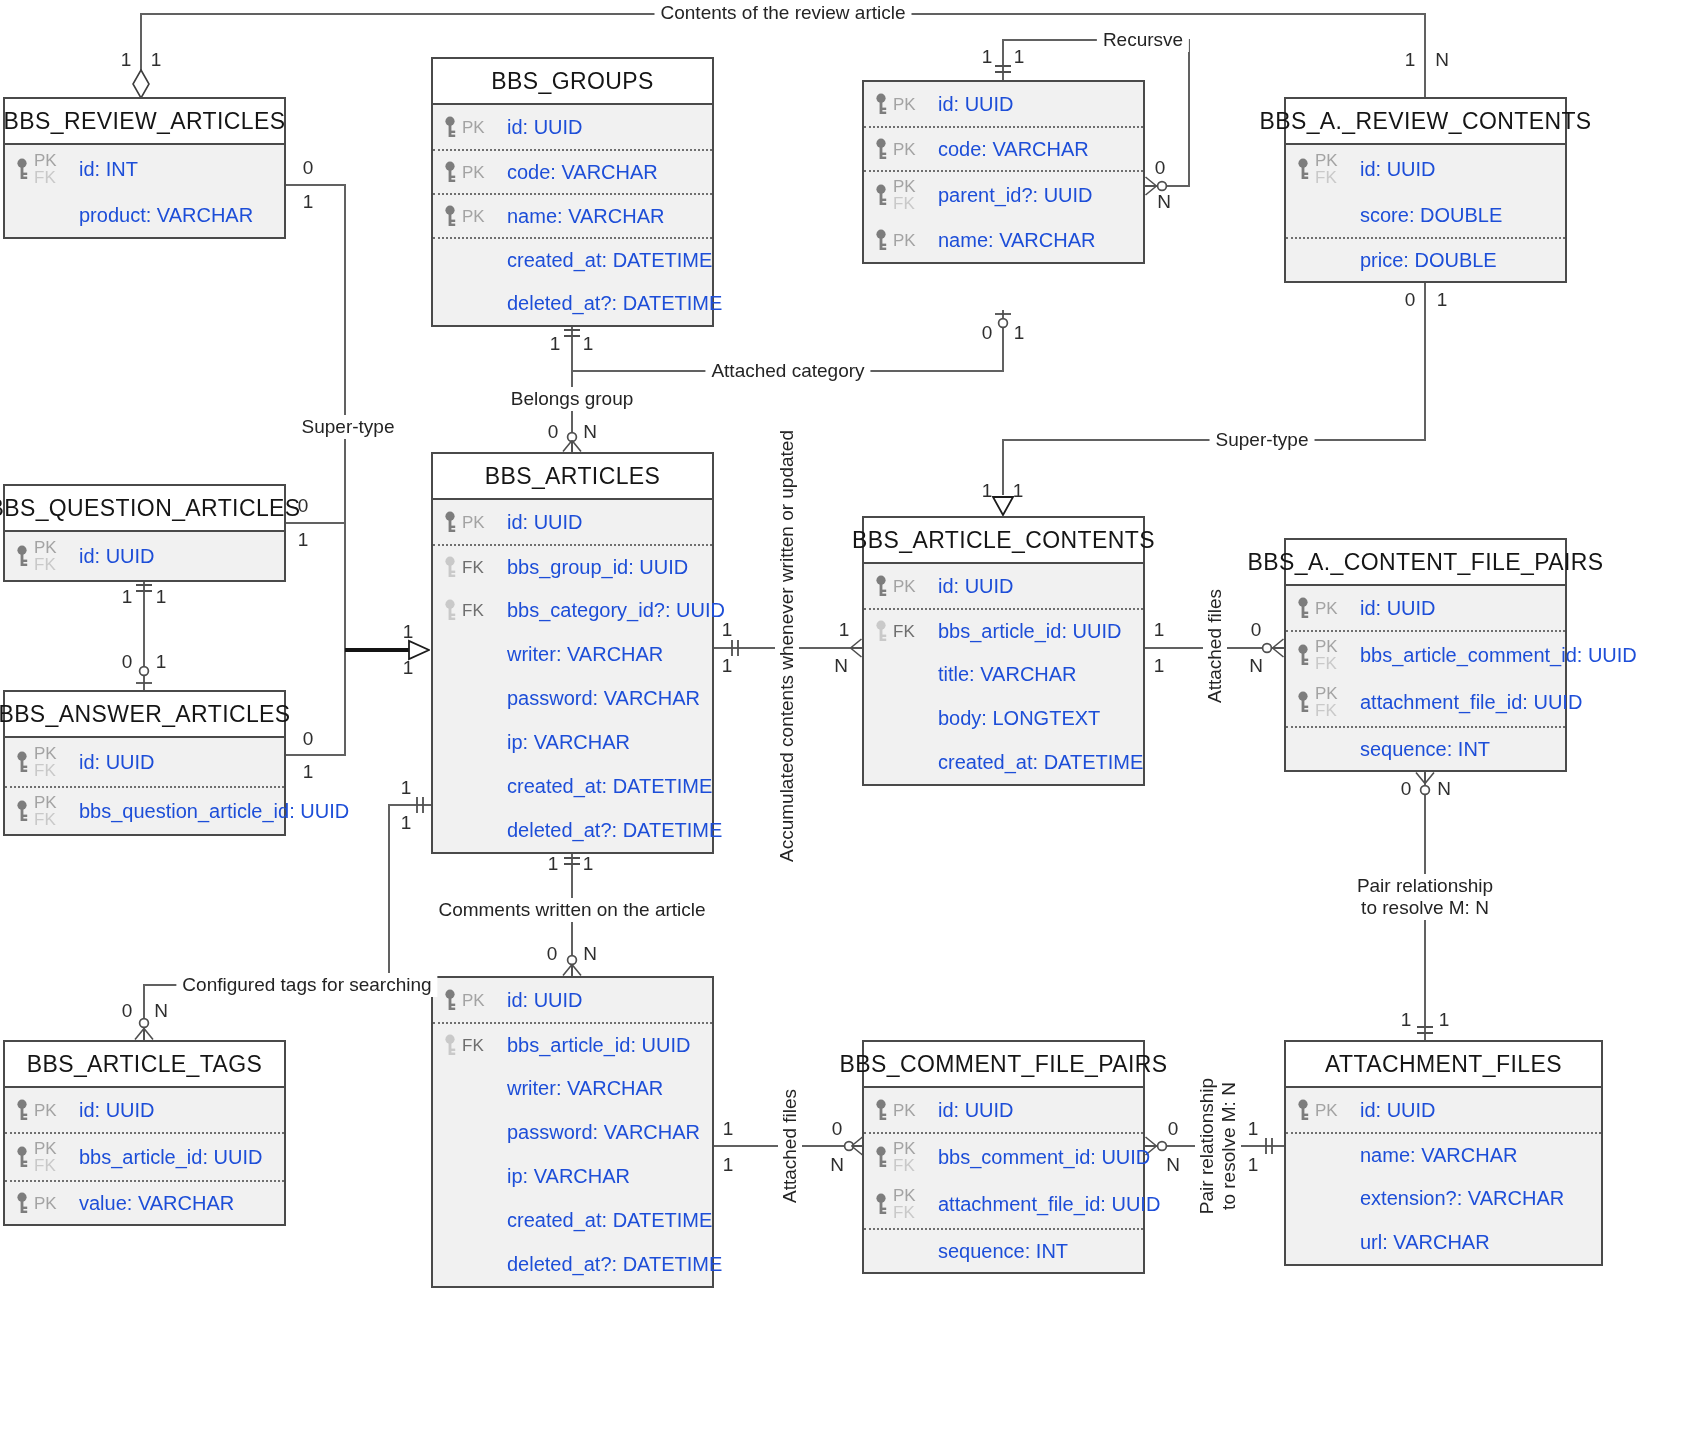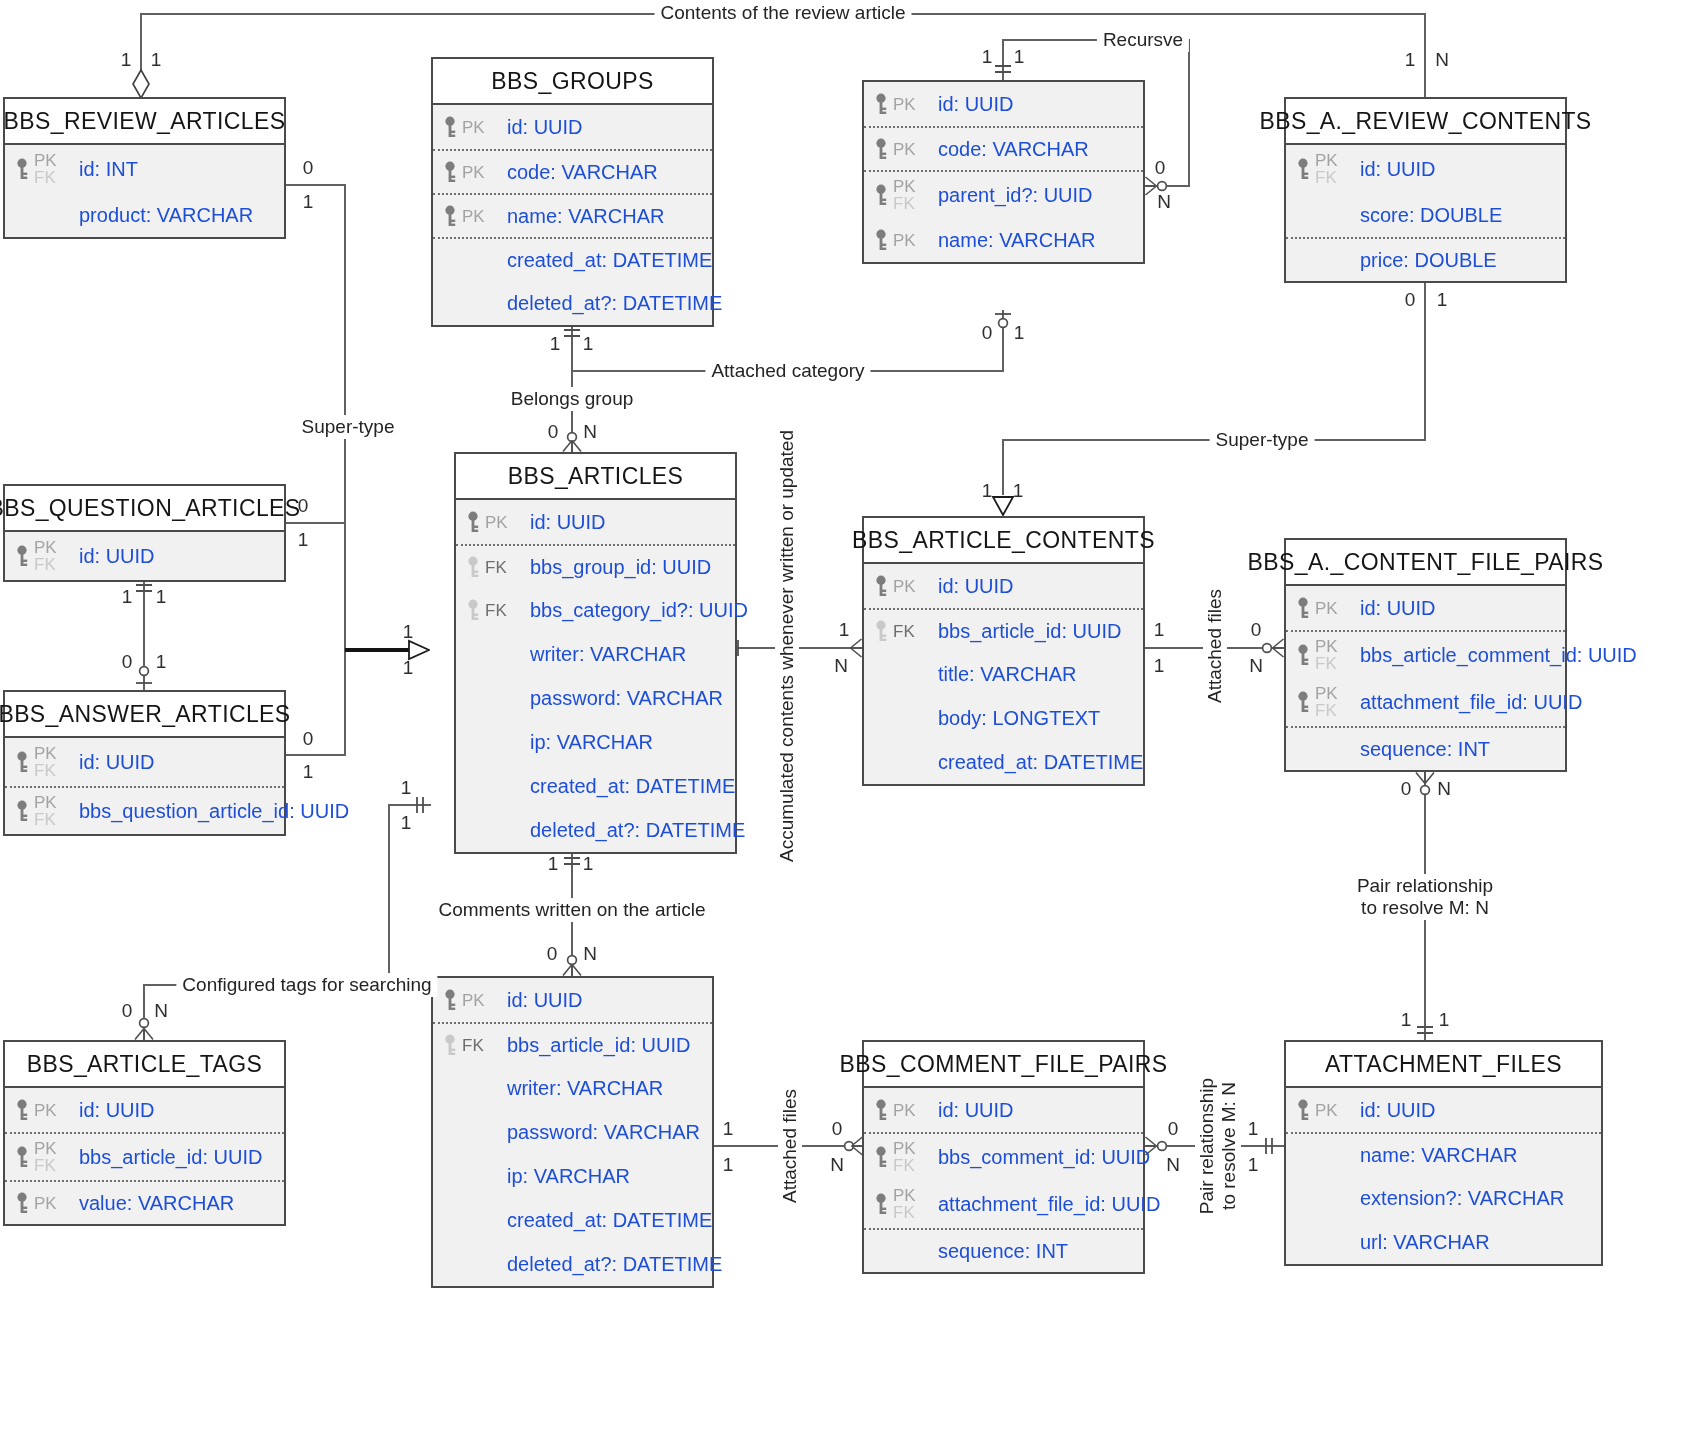--- a/index.html
+++ b/index.html
@@ -444,21 +444,21 @@
               <rect x="8" y="18.6" width="4.2" height="2.4"></rect>
             </svg></div>
           <div class="klabels">
             <div class="kl-pk">PK</div>
             <div class="kl-fk">FK</div>
           </div>
         </div>
         <div class="field">bbs_question_article_id: UUID</div>
       </div>
     </div>
-    <div class="tbl" style="left: 431px; top: 452px; width: 283px; margin-left: 23px;">
+    <div class="tbl" style="left: 431px; top: 452px; width: 283px;">
       <div class="tbl-title">BBS_ARTICLES</div>
       <div class="row">
         <div class="keycell">
           <div class="kicon dark"><svg width="14" height="23" viewBox="0 0 14 23" fill="currentColor">
               <circle cx="7" cy="5.2" r="4.6"></circle>
               <rect x="5.6" y="8.5" width="2.8" height="12.5"></rect>
               <rect x="8" y="14.6" width="4.2" height="2.4"></rect>
               <rect x="8" y="18.6" width="4.2" height="2.4"></rect>
             </svg></div>
           <div class="klabels">

